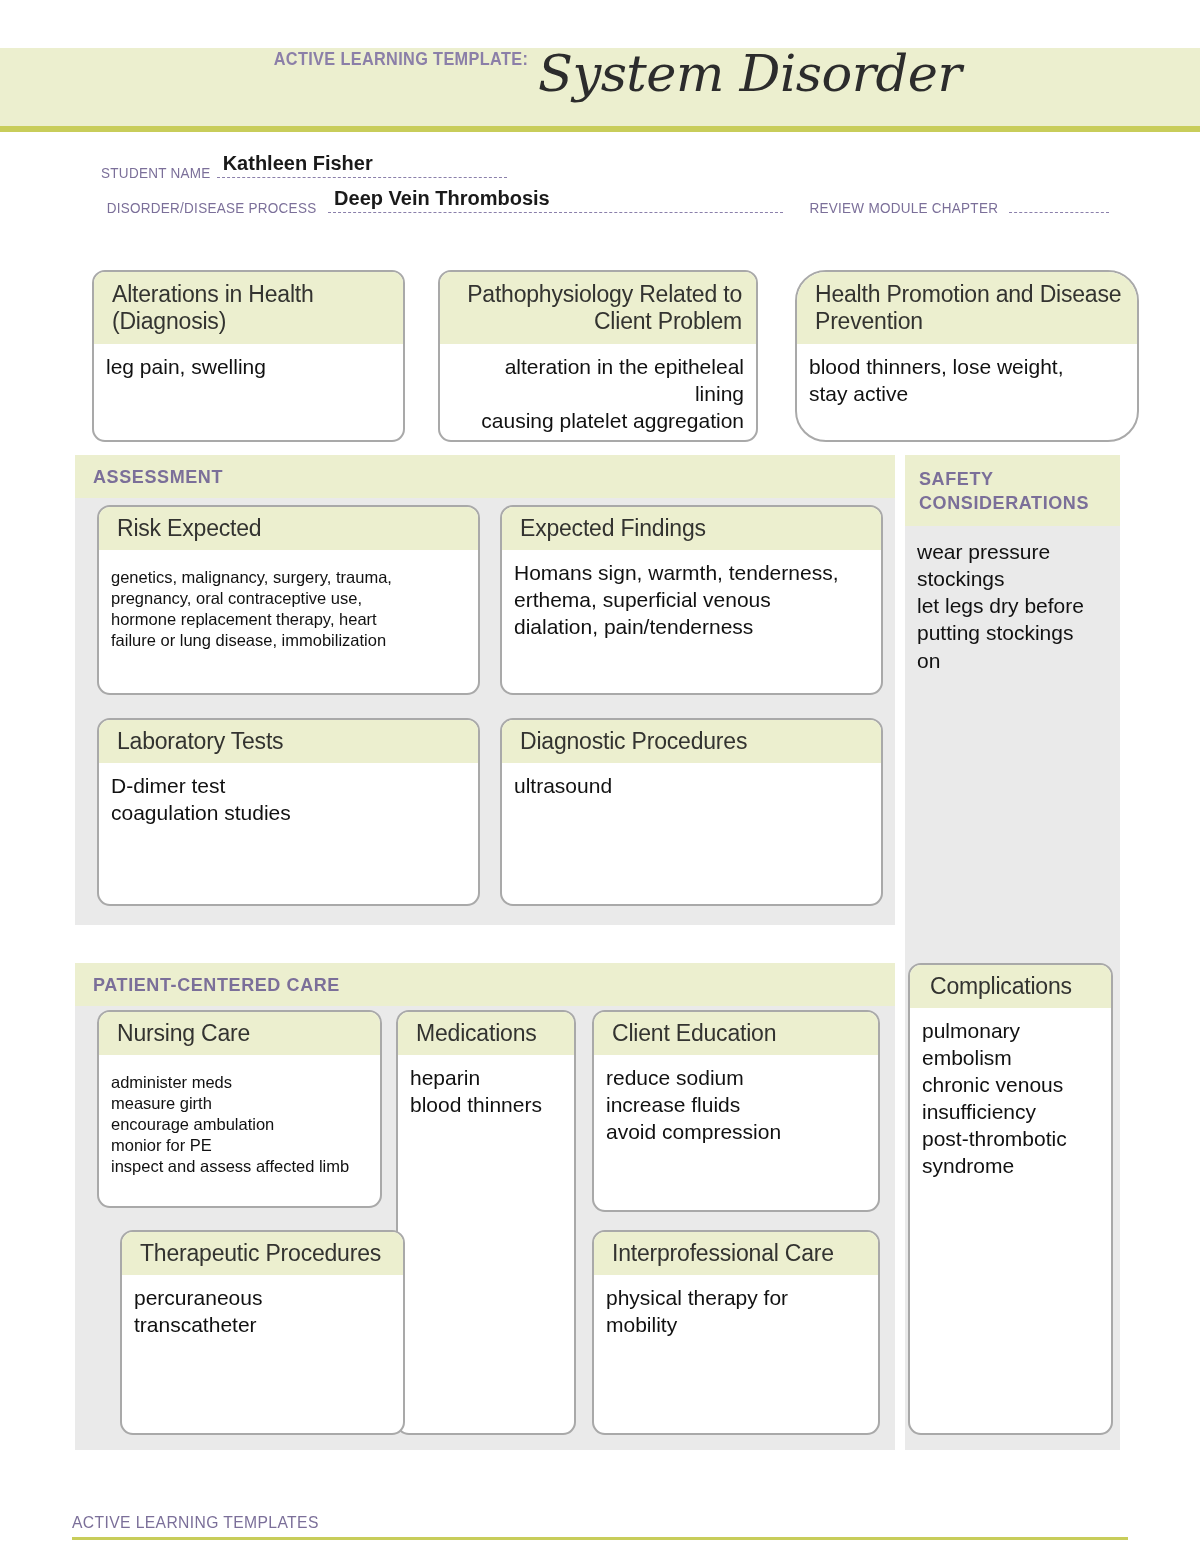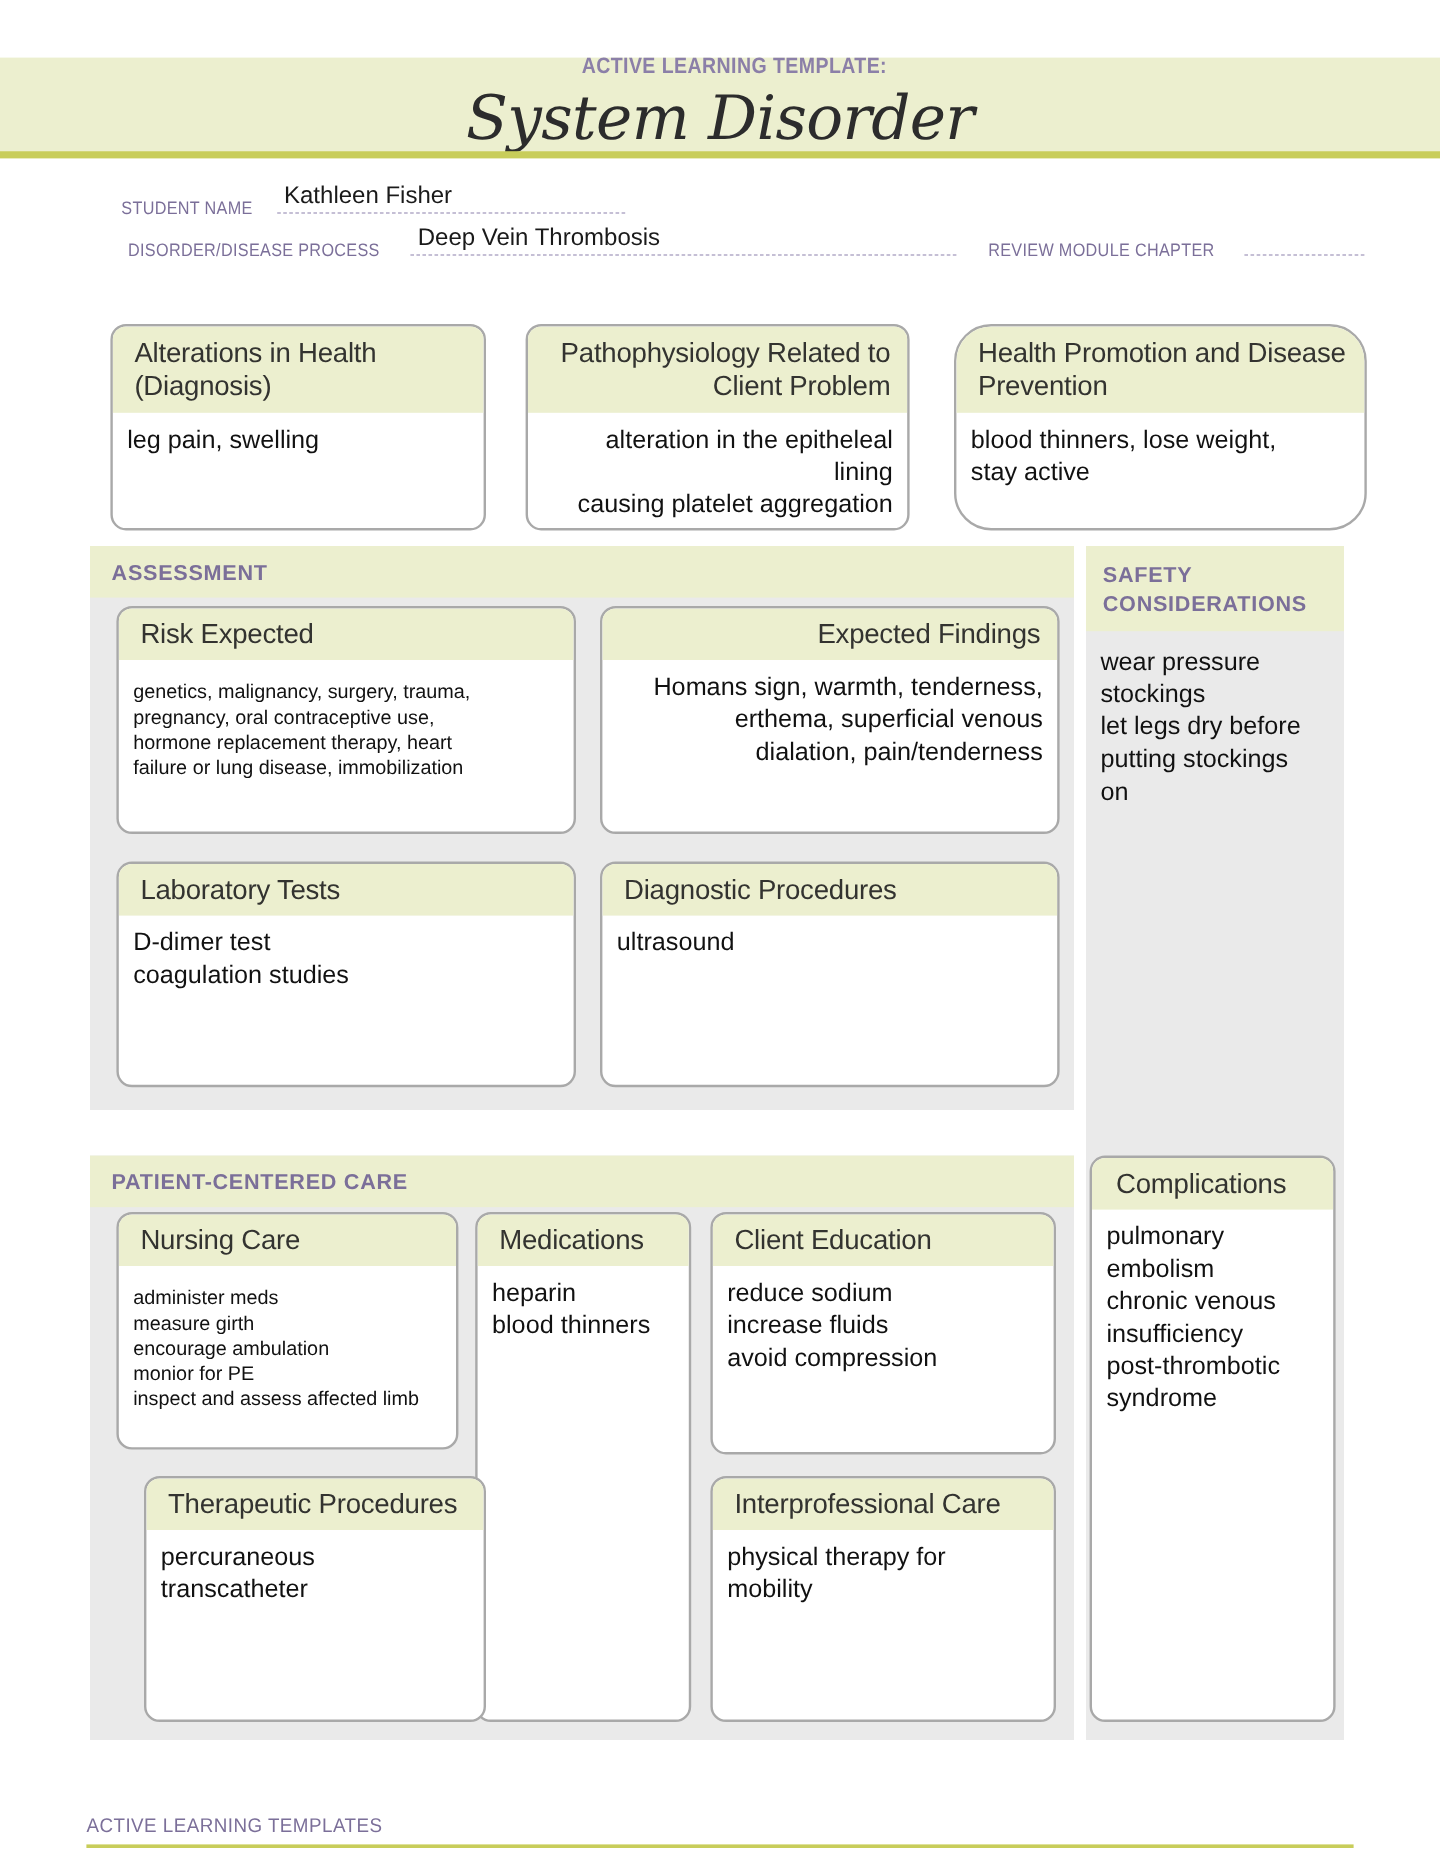--- a/index.html
+++ b/index.html
@@ -28,25 +28,24 @@
     position: absolute;
     left: 0; top: 126px;
     width: 1200px; height: 6px;
     background: #c8cd5a;
   }
   .header-inner {
     position: absolute;
     left: 0; top: 0;
     width: 1200px; height: 78px;
     display: flex;
-    align-items: center;
+    align-items: flex-start;
     justify-content: center;
     padding-bottom: 6px;
     box-sizing: border-box;
-    flex-direction: column;
   }
   .alt-kicker {
     font-family: "Liberation Sans", sans-serif;
     font-size: 18.5px;
     letter-spacing: 0.4px;
     color: #8b7fa8;
     font-weight: 600;
     transform: scaleX(0.88);
     transform-origin: right bottom;
     margin-bottom: 8px;
@@ -82,22 +81,23 @@
     color: #7b6f99;
     letter-spacing: 0.3px;
     transform: scaleX(0.9);
     transform-origin: left baseline;
     font-weight: 400;
   }
   .fill-line {
     position: relative;
     display: inline-block;
     border-bottom: 1.5px dashed #8b80ab;
-    margin-left: 14px;
+    margin-left: 0;
     height: 19px;
+    font-weight: bold;
   }
   .fill-line.w-name   { width: 290px; }
   .fill-line.w-proc   { width: 455px; }
   .fill-line.w-chap   { width: 100px; }
   .fill-val {
     position: absolute;
     left: 6px;
     bottom: 2px;
     font-size: 20px;
     color: #1a1a1a;
@@ -184,21 +184,21 @@
     box-sizing: border-box;
     padding: 12px 10px 10px 12px;
     font-size: 21px;
     line-height: 1.3;
     color: #111111;
     white-space: pre-line;
   }
 
   
   #card-risk        { left: 97px;  top: 505px; width: 383px; height: 190px; }
-  #card-expected    { left: 500px; top: 505px; width: 383px; height: 190px; text-align: right; }
+  #card-expected    { left: 500px; top: 505px; width: 383px; height: 190px; }
   #card-lab         { left: 97px;  top: 718px; width: 383px; height: 188px; }
   #card-diagnostic  { left: 500px; top: 718px; width: 383px; height: 188px; }
 
   
   #card-nursing     { left: 97px;  top: 1010px; width: 285px; height: 198px; }
   #card-clienteduc  { left: 592px; top: 1010px; width: 288px; height: 202px; }
   #card-therapeutic { left: 97px;  top: 1230px; width: 285px; height: 205px; margin-left: 23px; }
   #card-interprof   { left: 592px; top: 1230px; width: 288px; height: 205px; }
 
   

